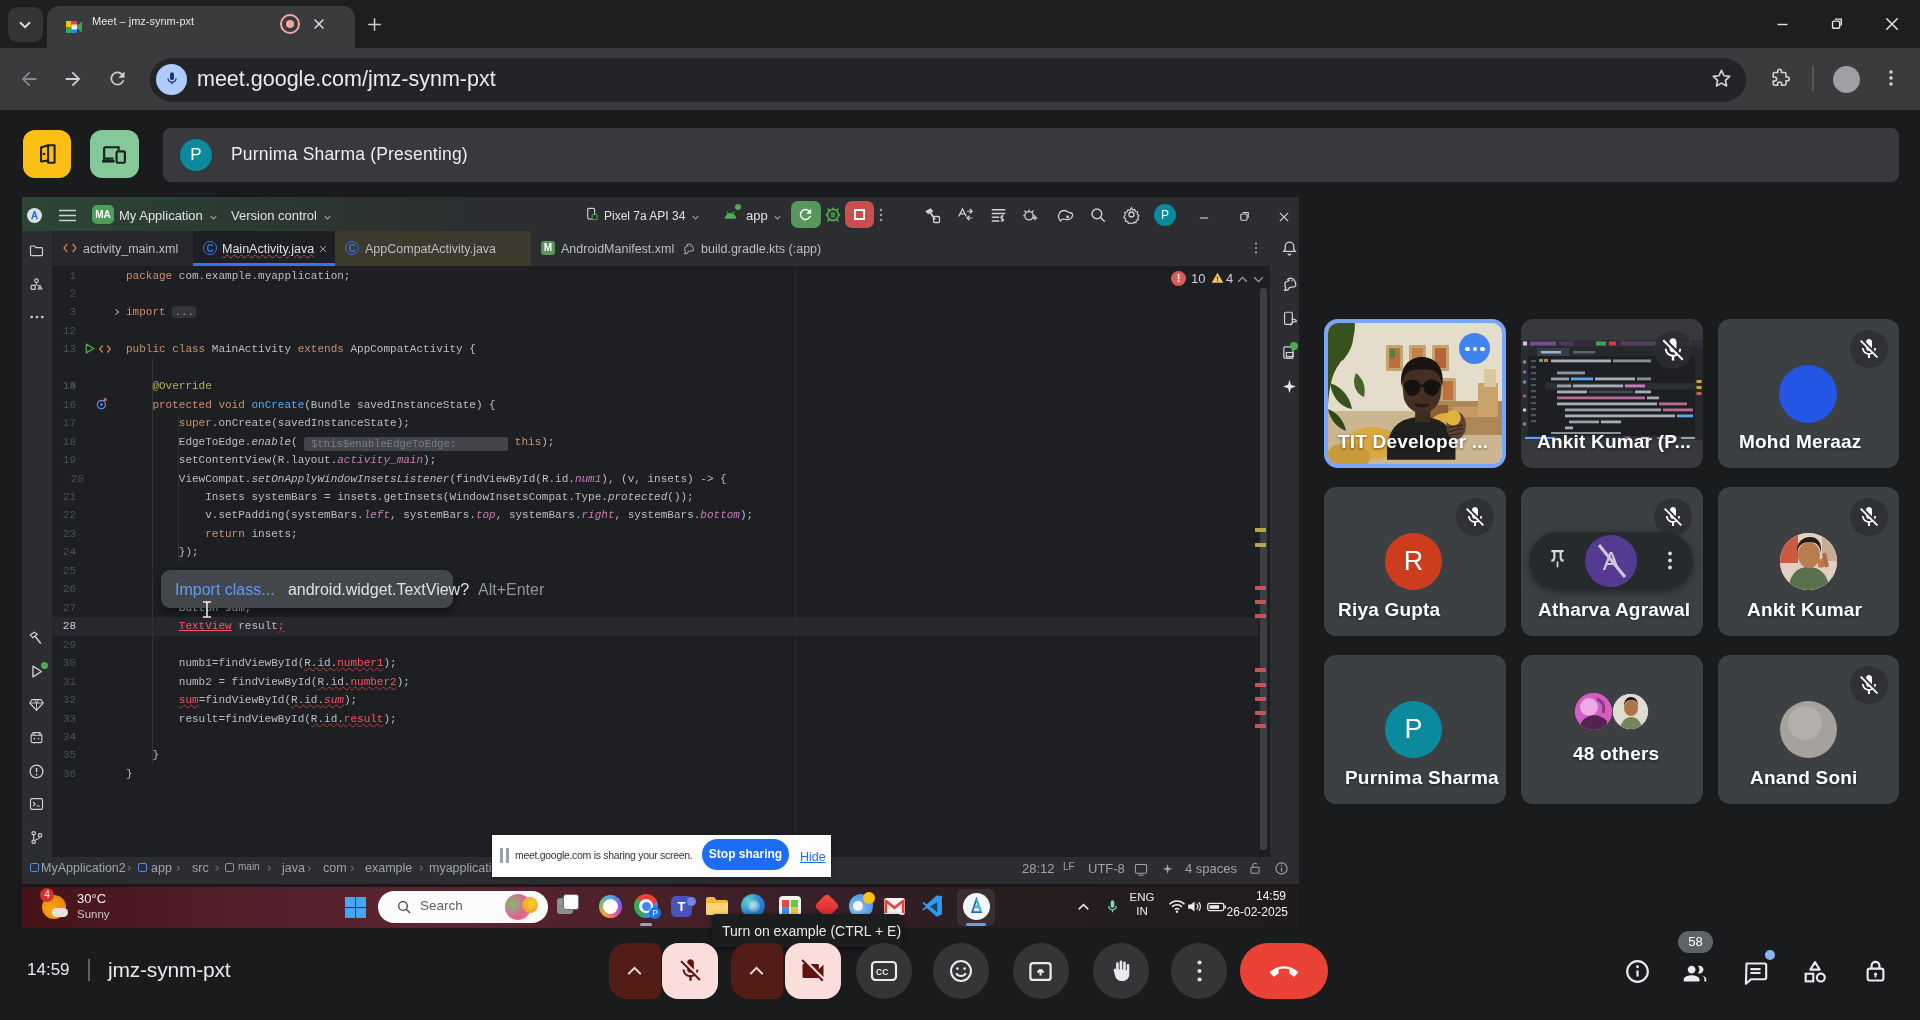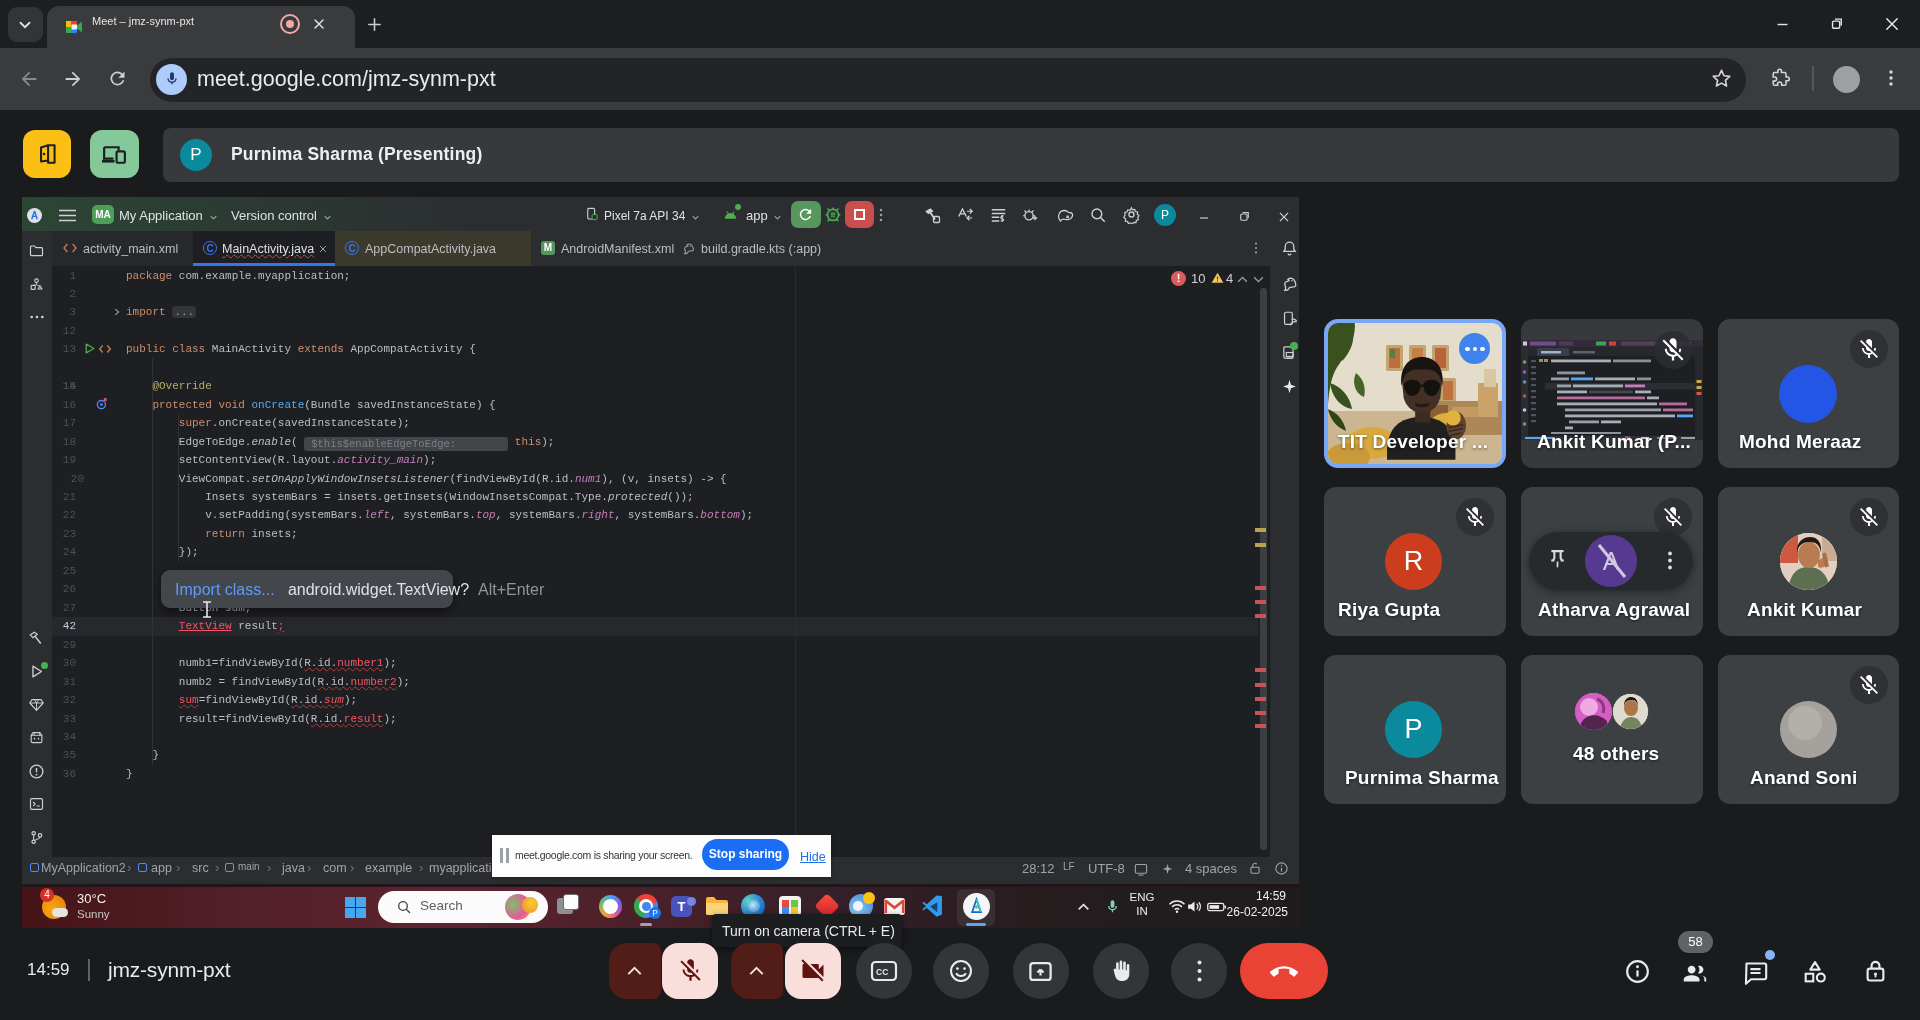--- a/index.html
+++ b/index.html
@@ -101,21 +101,21 @@
     <circle cx="9.3" cy="12" r="1.2" fill="#1d1f22"></circle>
   </svg>
 <div class="a" style="left:90px;top:130px;width:49px;height:48px;border-radius:12px;background:#85c899"></div>
 <svg class="a" style="left:100px;top:141px" width="29" height="27" viewBox="0 0 28 24">
     <path d="M4 5h14v3M4 5v11h9" fill="none" stroke="#1d1f22" stroke-width="2.1"></path>
     <path d="M2 18.5h12" stroke="#1d1f22" stroke-width="2.6"></path>
     <rect x="16" y="9" width="8" height="11" rx="1.4" fill="none" stroke="#1d1f22" stroke-width="2.1"></rect>
   </svg>
 <div class="a" style="left:163px;top:128px;width:1736px;height:54px;border-radius:8px;background:#37393c"></div>
 <div class="c" style="left:180px;top:139px;width:32px;height:32px;background:#0b8a9e;color:#fff;font-size:17px;text-align:center;line-height:32px">P</div>
-<div class="a" style="left:231px;top:144px;color:#eceef0;font-size:17.5px;font-weight:bold;letter-spacing:.2px">Purnima Sharma (Presenting)</div>
+<div class="a" style="left:231px;top:144px;color:#eceef0;font-size:17.5px;font-weight:normal;letter-spacing:.2px">Purnima Sharma (Presenting)</div>
 
 <div class="a" style="left:22px;top:197px;width:1277px;height:687px;background:#1e1f22"></div>
 
 <div class="a" style="left:22px;top:197px;width:1277px;height:34px;background:#2b2d30"></div>
 <div class="a" style="left:22px;top:197px;width:750px;height:34px;background:linear-gradient(90deg,rgba(44,86,56,.6),rgba(44,86,56,0) 62%)"></div>
 <div class="c" style="left:27px;top:208px;width:15px;height:15px;background:#dfe1e5"></div>
 <svg class="a" style="left:29px;top:210px" width="11" height="11" viewBox="0 0 24 24">
     <path d="M12 2l6 18M12 2L6 20M8 14h8" stroke="#1f6feb" stroke-width="3" fill="none"></path>
   </svg>
 <svg class="a" style="left:59px;top:209px" width="17" height="13" viewBox="0 0 20 14">
@@ -306,21 +306,21 @@
 <div class="ln" style="left:20px;top:432.6px">18</div>
 <div class="ln" style="left:20px;top:451.1px">19</div>
 <div class="ln" style="left:28px;top:469.5px">20</div>
 <div class="ln" style="left:20px;top:488px">21</div>
 <div class="ln" style="left:20px;top:506.4px">22</div>
 <div class="ln" style="left:20px;top:524.9px">23</div>
 <div class="ln" style="left:20px;top:543.4px">24</div>
 <div class="ln" style="left:20px;top:561.8px">25</div>
 <div class="ln" style="left:20px;top:580.3px">26</div>
 <div class="ln" style="left:20px;top:598.7px">27</div>
-<div class="ln" style="left:20px;top:617.2px;color:#ced0d6">42</div>
+<div class="ln" style="left:20px;top:617.2px;color:#ced0d6">28</div>
 <div class="ln" style="left:20px;top:635.7px">29</div>
 <div class="ln" style="left:20px;top:654.1px">30</div>
 <div class="ln" style="left:20px;top:672.6px">31</div>
 <div class="ln" style="left:20px;top:691px">32</div>
 <div class="ln" style="left:20px;top:709.5px">33</div>
 <div class="ln" style="left:20px;top:728px">34</div>
 <div class="ln" style="left:20px;top:746.4px">35</div>
 <div class="ln" style="left:20px;top:764.9px">36</div>
 <svg class="a" style="left:112px;top:307px" width="10" height="10" viewBox="0 0 24 24">
     <path d="M8 5l8 7-8 7" stroke="#9da0a8" stroke-width="2.6" fill="none"></path>
@@ -558,21 +558,21 @@
   </svg>
 <svg class="a" style="left:1207px;top:901px" width="19" height="12" viewBox="0 0 26 16">
     <rect x="1" y="3" width="22" height="10" rx="2.5" fill="none" stroke="#ececec" stroke-width="1.8"></rect>
     <rect x="24" y="6" width="2" height="4" fill="#ececec"></rect>
     <rect x="3.5" y="5.5" width="13" height="5" fill="#ececec"></rect>
   </svg>
 <div class="a" style="left:1230px;top:889px;width:56px;color:#f0f0f0;font-size:12px;text-align:right">14:59</div>
 <div class="a" style="left:1215px;top:905px;width:73px;color:#f0f0f0;font-size:12px;text-align:right">26-02-2025</div>
 
 <div class="a" style="left:712px;top:914px;width:190px;height:33px;background:#1c1d1f;border-radius:4px;box-shadow:0 2px 6px rgba(0,0,0,.5)"></div>
-<div class="a" style="left:722px;top:923px;color:#e8e9ea;font-size:14px">Turn on camera (CTRL + E)</div>
+<div class="a" style="left:722px;top:923px;color:#e8e9ea;font-size:14px">Turn on example (CTRL + E)</div>
 
 <div class="a" style="left:1324px;top:319px;width:182px;height:149px;border-radius:14px;background:#b9a88e;border:4px solid #78a6f8;overflow:hidden">
 <svg width="174" height="141" viewBox="0 0 174 141">
 <rect width="174" height="141" fill="#e5ddcb"></rect>
 <rect x="0" y="88" width="174" height="53" fill="#cbb691"></rect>
 <g opacity=".95">
 <rect x="58" y="22" width="17" height="26" rx="1.5" fill="#c2a06a"></rect>
         <rect x="61" y="25" width="11" height="20" fill="#b86a35"></rect>
         <rect x="62" y="26" width="5" height="9" fill="#4e7a3c"></rect>
 <rect x="81" y="22" width="17" height="26" rx="1.5" fill="#c2a06a"></rect>

